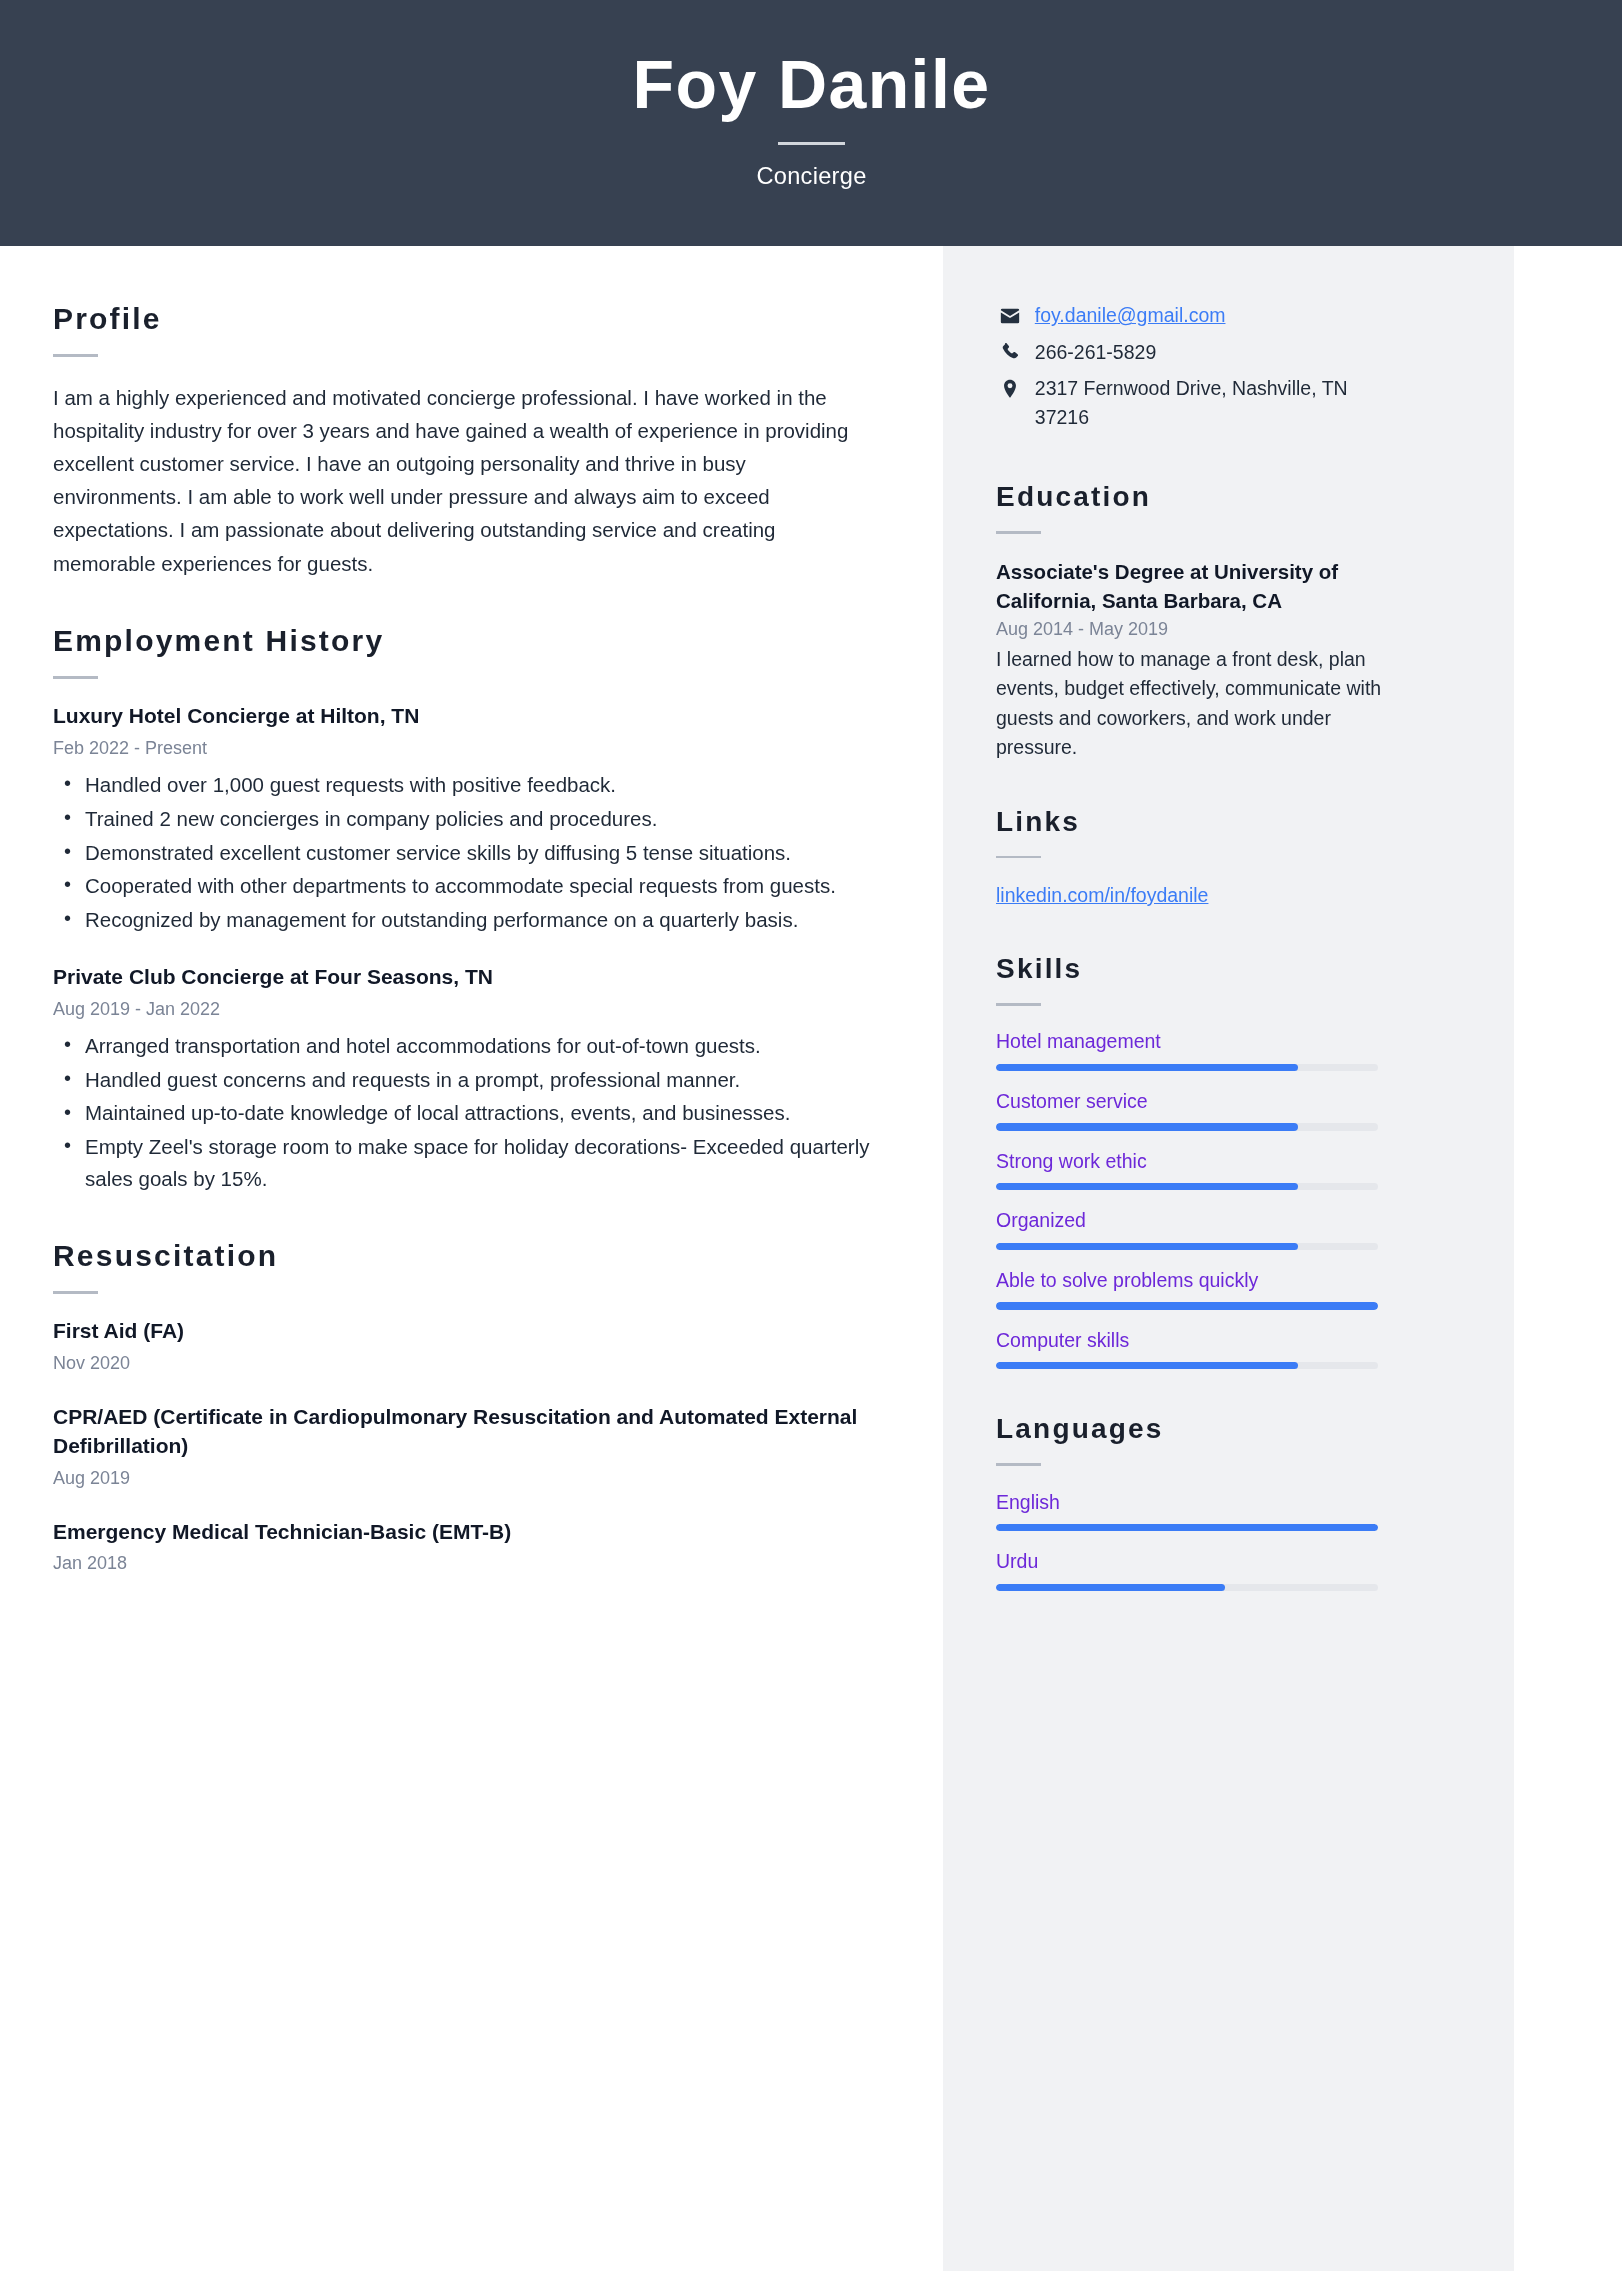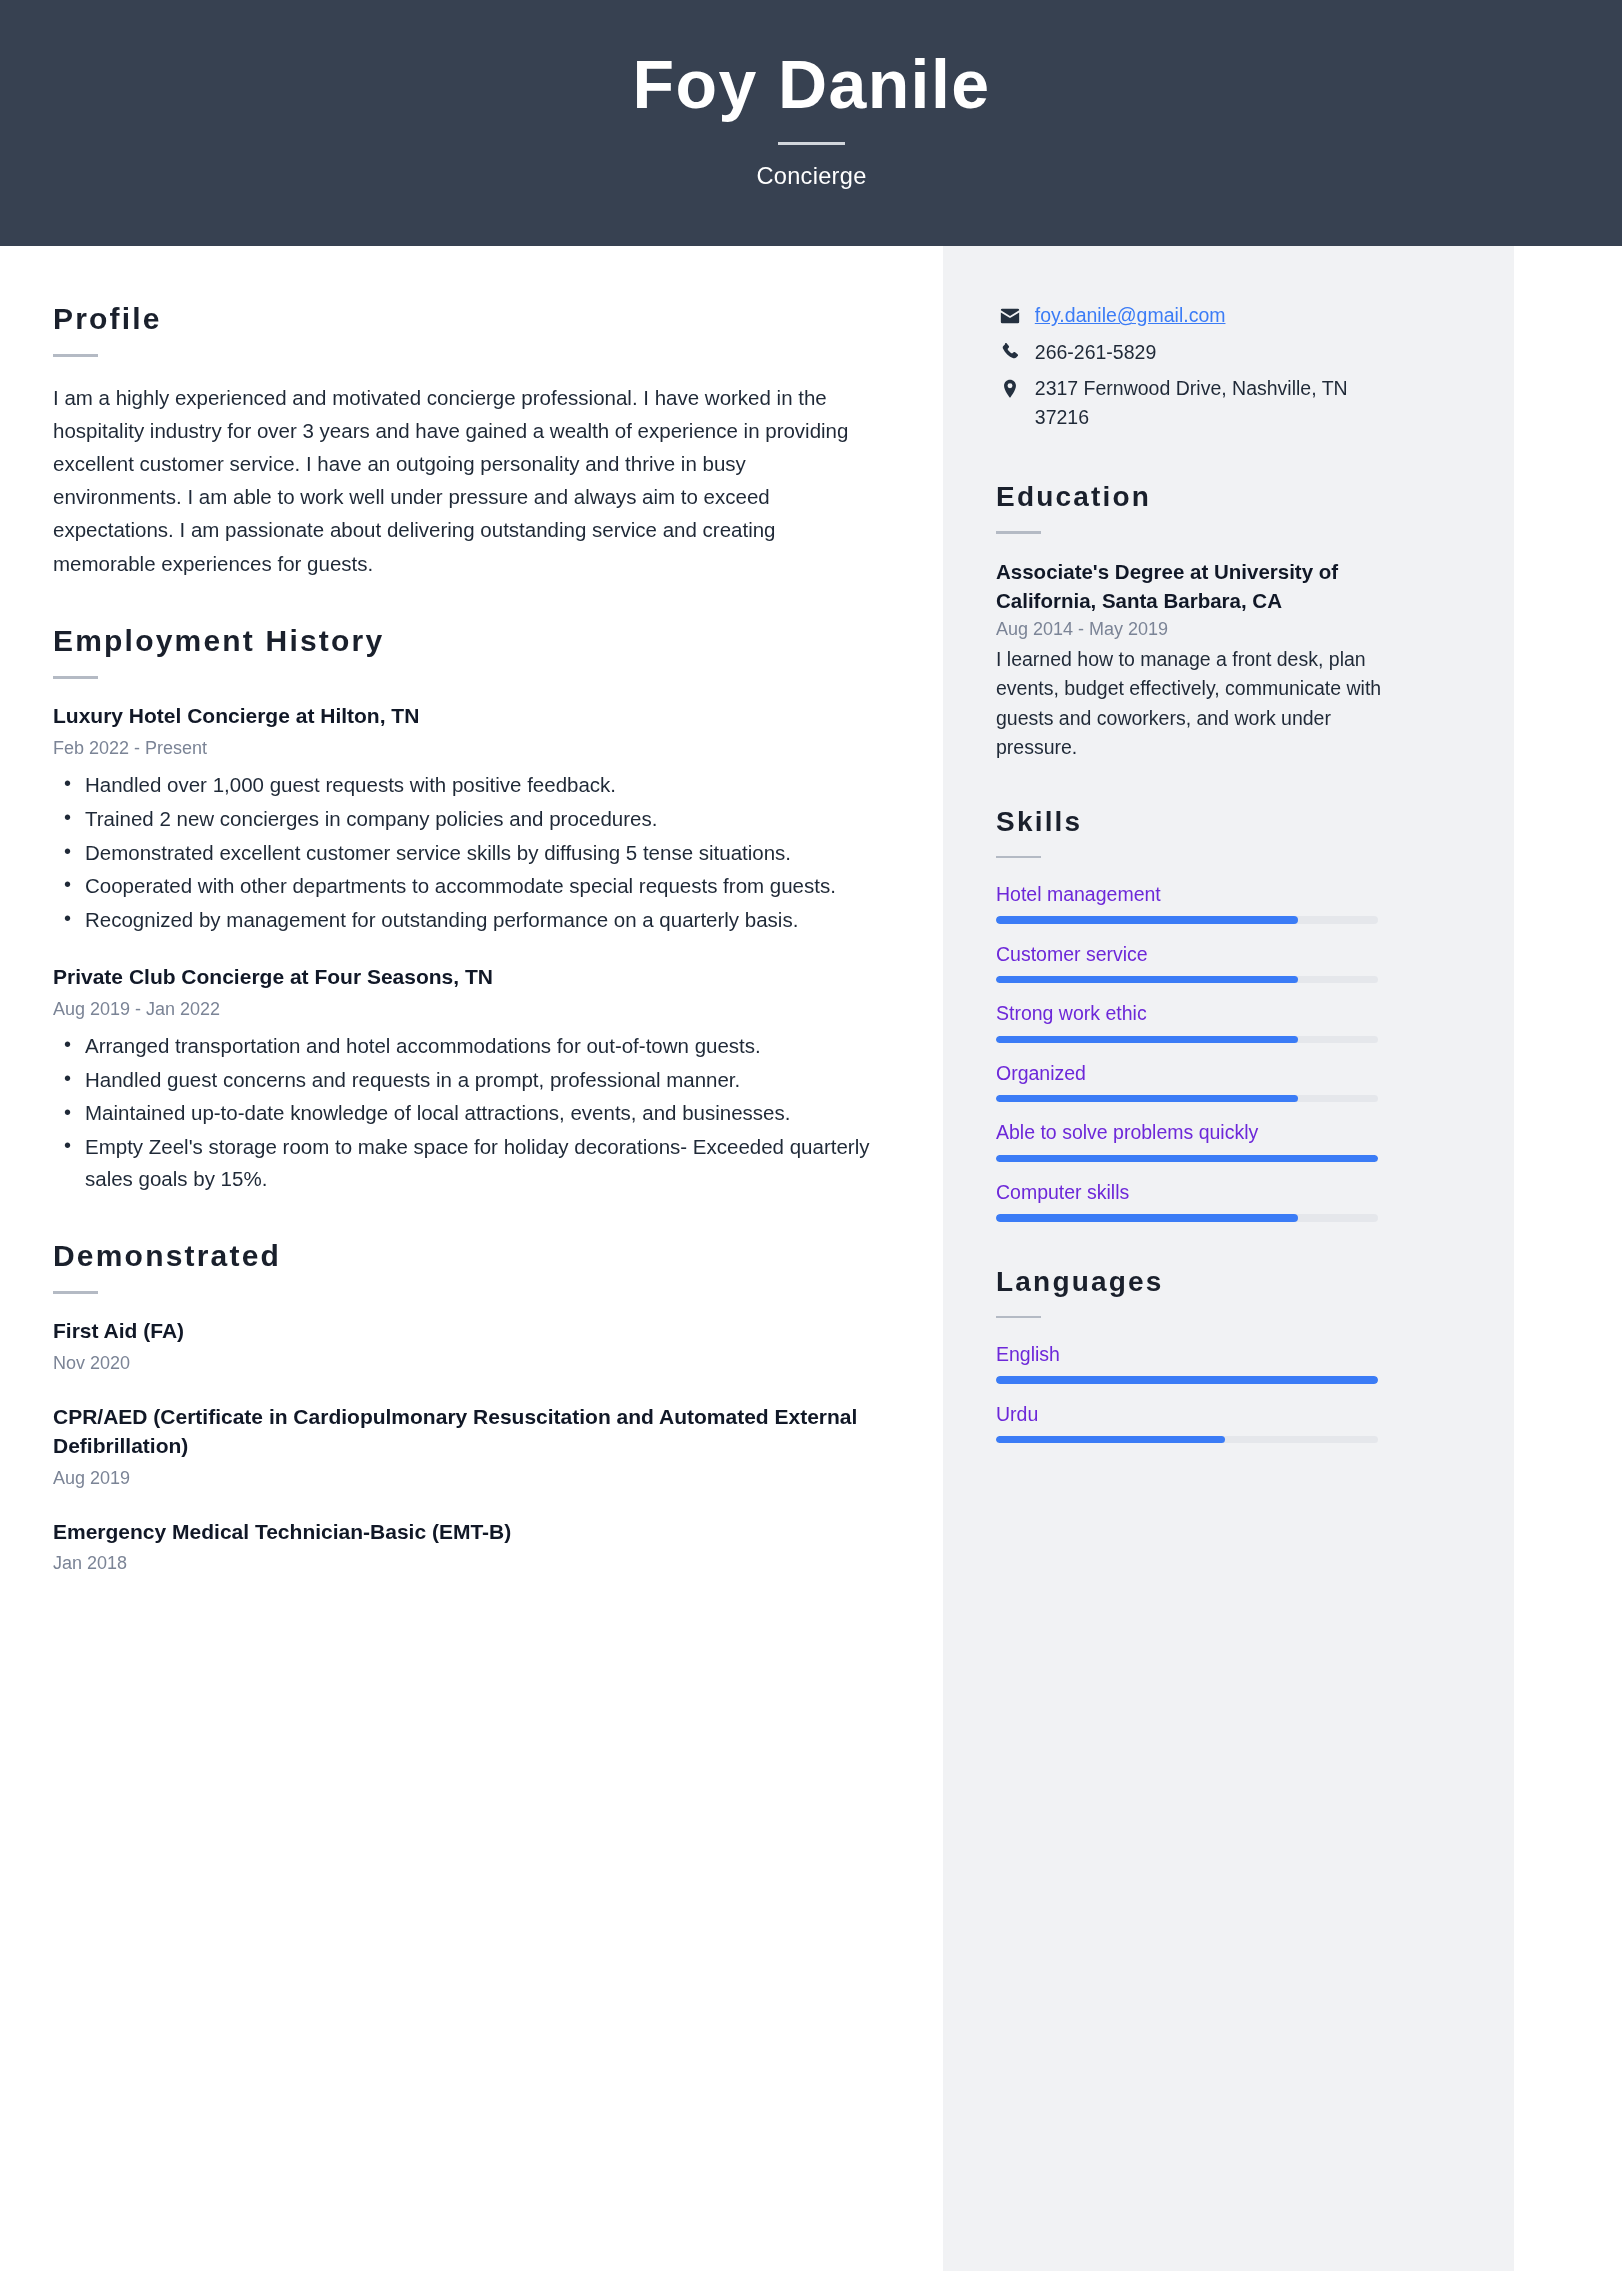--- a/index.html
+++ b/index.html
@@ -228,21 +228,21 @@
         <ul class="bullets">
           <li>Arranged transportation and hotel accommodations for out-of-town guests.</li>
           <li>Handled guest concerns and requests in a prompt, professional manner.</li>
           <li>Maintained up-to-date knowledge of local attractions, events, and businesses.</li>
           <li>Empty Zeel's storage room to make space for holiday decorations- Exceeded quarterly sales goals by 15%.</li>
         </ul>
       </div>
     </div>
 
     <div class="section">
-      <div class="sec-title">Demonstrated</div>
+      <div class="sec-title">Resuscitation</div>
       <div class="sec-rule"></div>
 
       <div class="entry">
         <div class="entry-title">First Aid (FA)</div>
         <div class="entry-date">Nov 2020</div>
       </div>
       <div class="entry">
         <div class="entry-title">CPR/AED (Certificate in Cardiopulmonary Resuscitation and Automated External Defibrillation)</div>
         <div class="entry-date">Aug 2019</div>
       </div>
@@ -286,20 +286,25 @@
     <div class="section">
       <div class="sec-title small">Education</div>
       <div class="sec-rule"></div>
       <div class="entry">
         <div class="edu-title">Associate's Degree at University of California, Santa Barbara, CA</div>
         <div class="edu-date">Aug 2014 - May 2019</div>
         <div class="edu-desc">I learned how to manage a front desk, plan events, budget effectively, communicate with guests and coworkers, and work under pressure.</div>
       </div>
     </div>
 
+    <div class="section">
+      <div class="sec-title small">Links</div>
+      <div class="sec-rule"></div>
+      <span class="side-link">linkedin.com/in/foydanile</span>
+    </div>
 
     <div class="section">
       <div class="sec-title small">Skills</div>
       <div class="sec-rule"></div>
 
       <div class="bar-item">
         <div class="bar-label">Hotel management</div>
         <div class="bar-track">
           <div class="bar-fill" style="width: 79%;"></div>
         </div>

